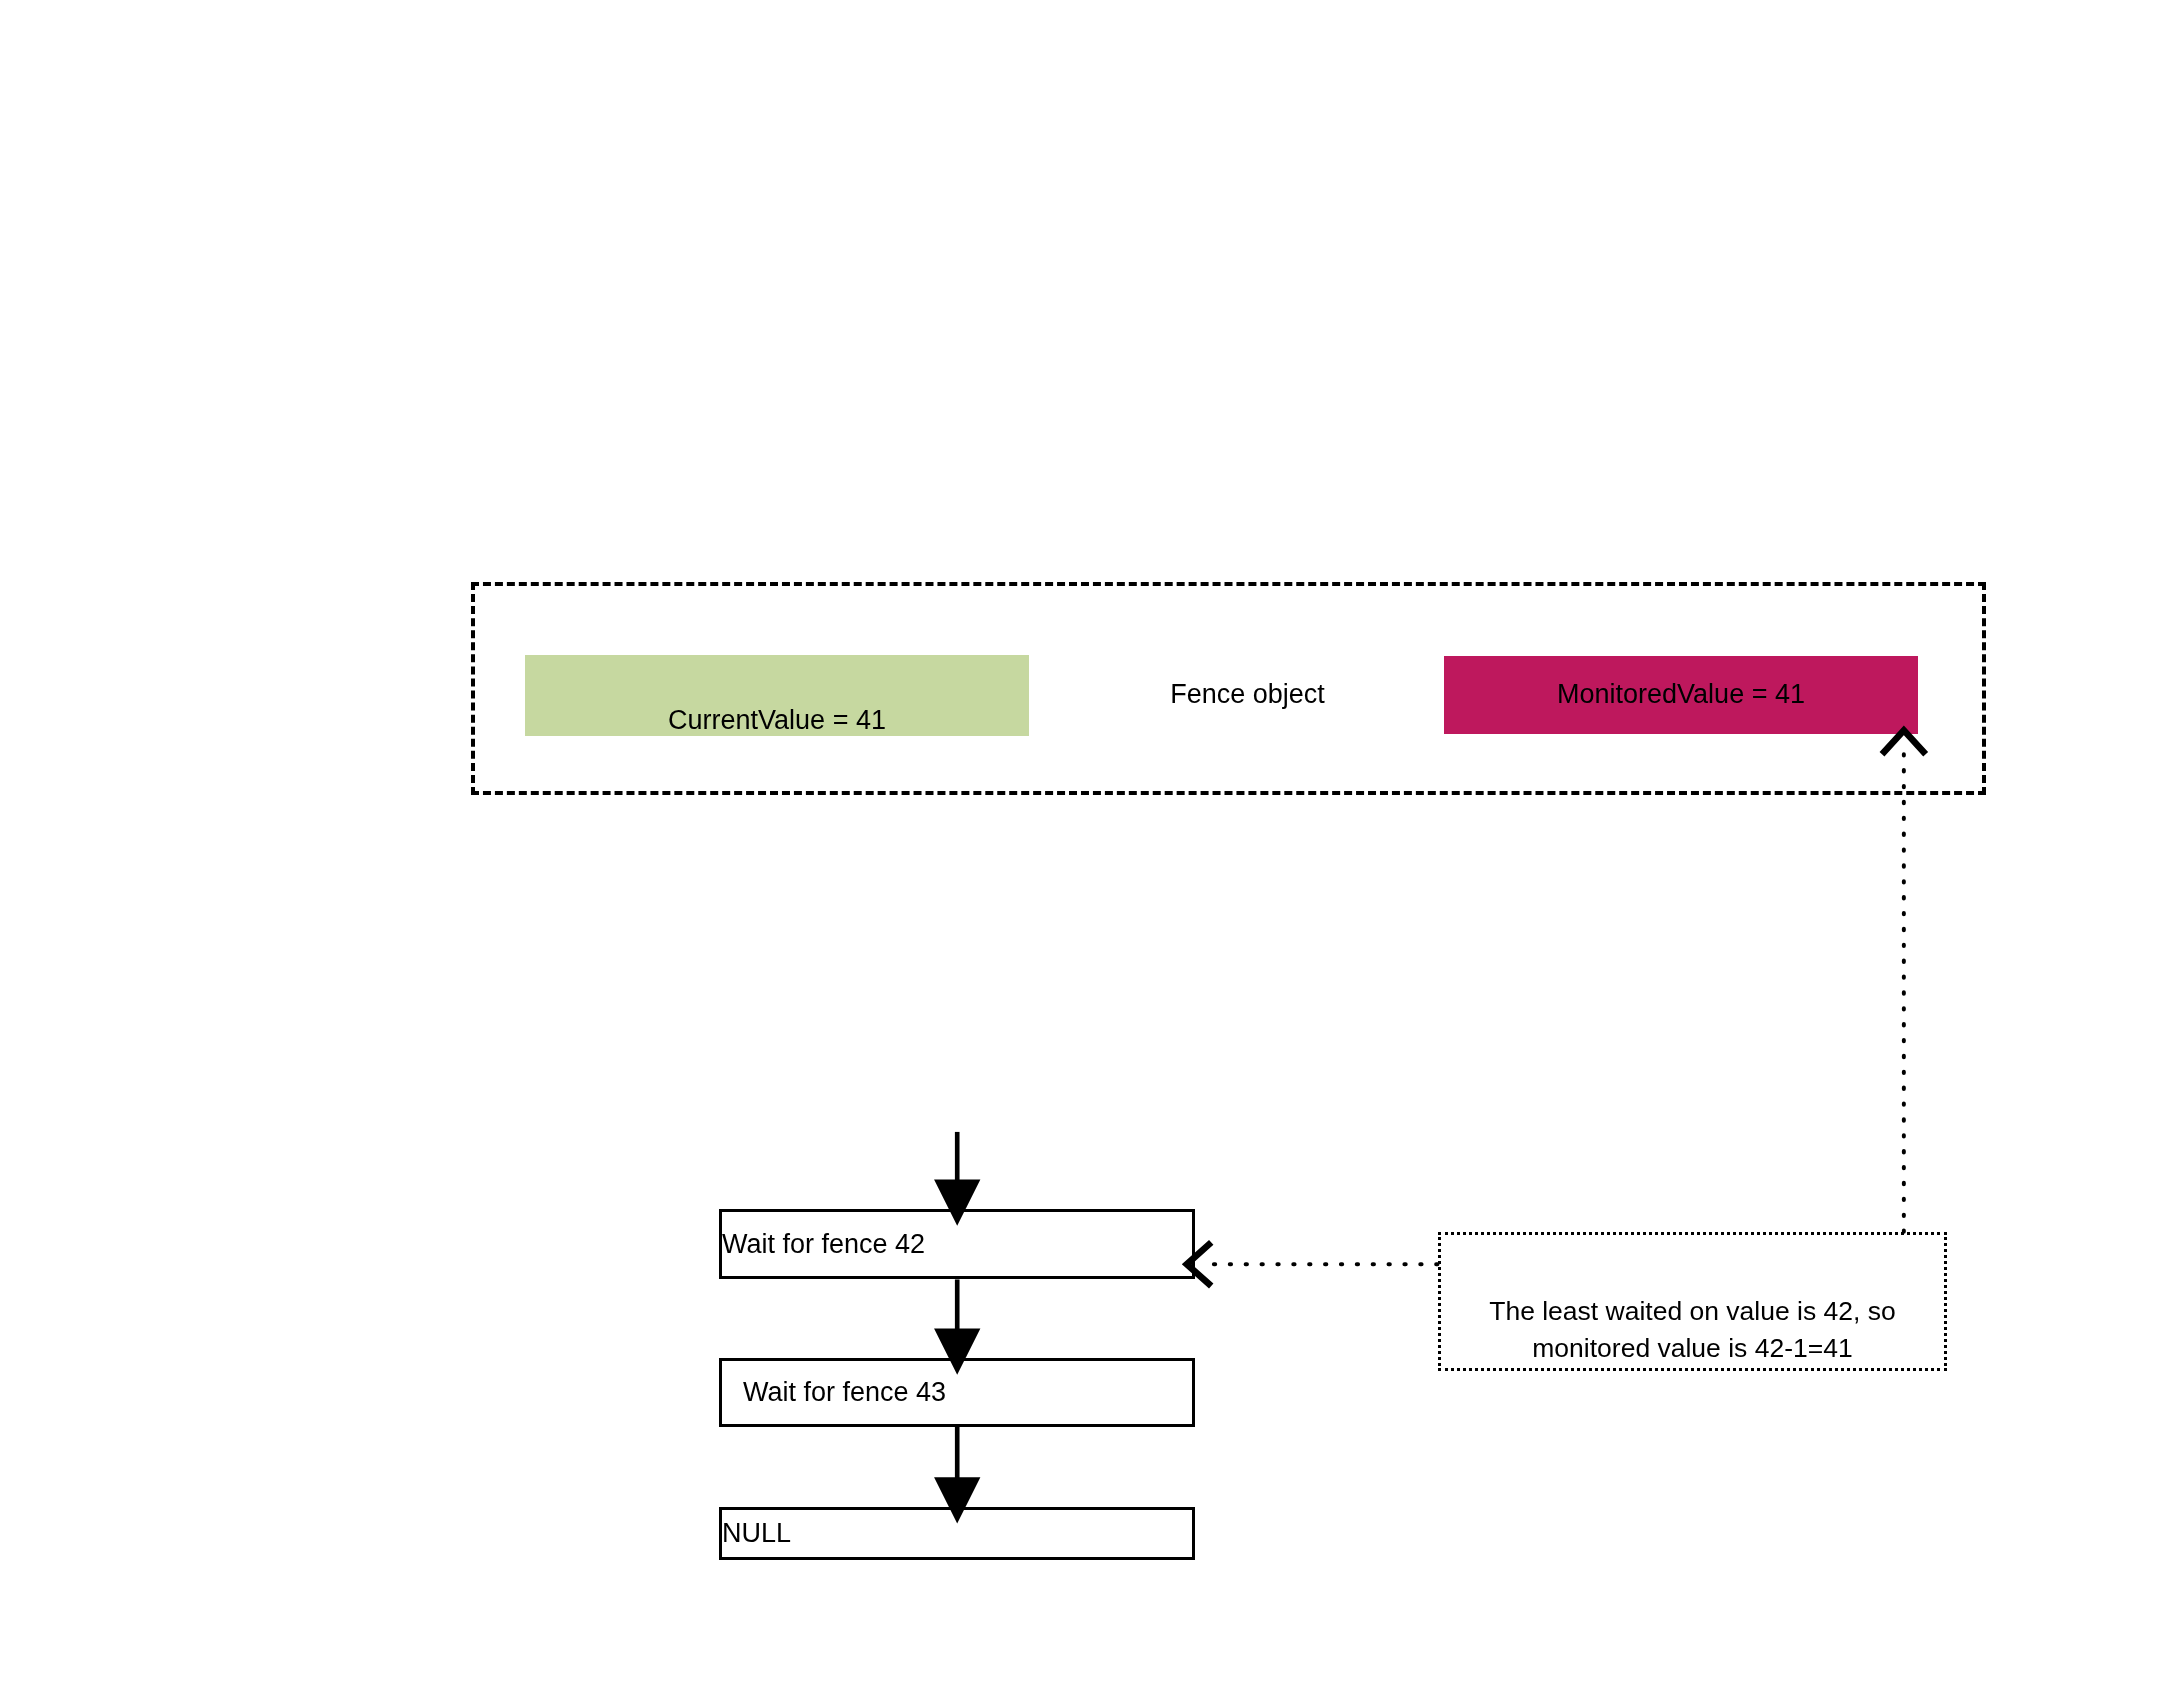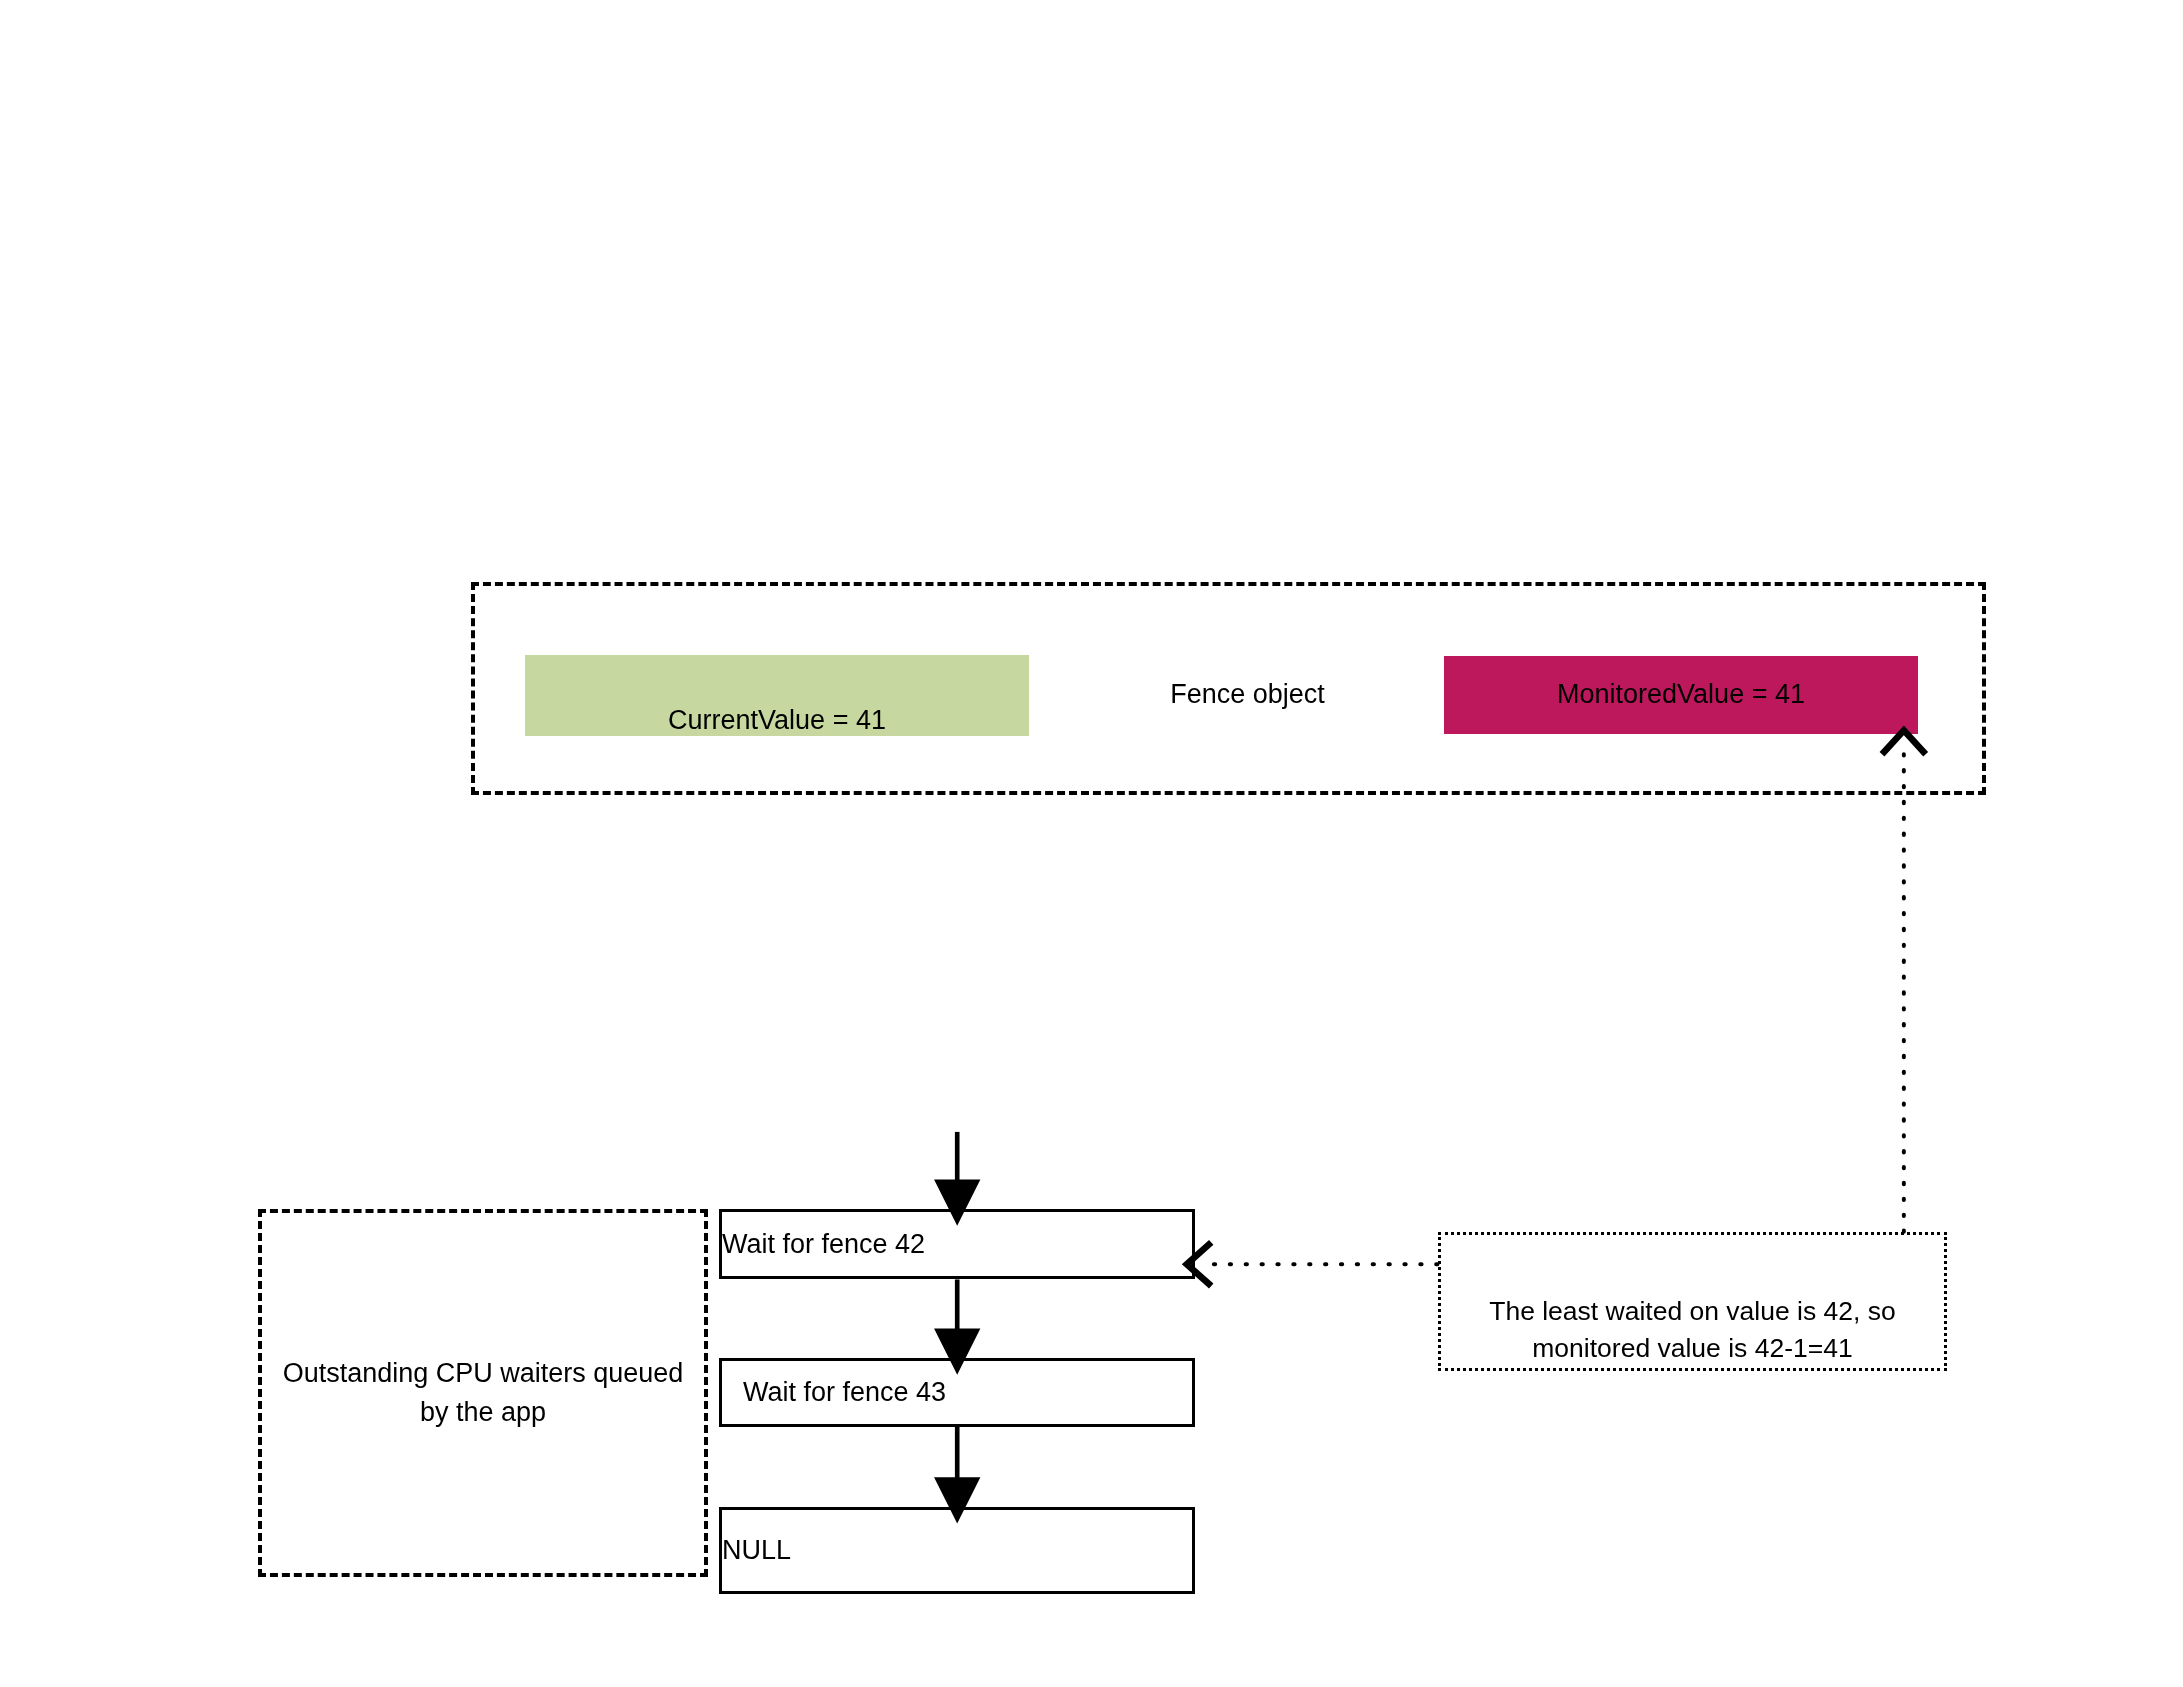--- a/index.html
+++ b/index.html
@@ -64,21 +64,21 @@
   .waiter-box {
     border: 3.3px solid #000000;
     background: #ffffff;
     display: flex; align-items: center; 
     font-size: 27px; color: #000000;
     left: 719px;
     width: 476px;
   }
   #waiter-box-0 { top: 1209px; height: 70px; }
   #waiter-box-1 { top: 1358px; height: 69px; padding-left: 21px; }
-  #waiter-box-2 { top: 1507px; height: 87px; }
+  #waiter-box-2 { top: 1507px; height: 53px; }
 
   
   #outstanding-region {
     left: 258px; top: 1209px;
     width: 450px; height: 368px;
     border: 4px dashed #000000;
     display: flex; align-items: center; justify-content: center;
     text-align: center;
     font-size: 27px; color: #000000;
     line-height: 1.45;
@@ -117,23 +117,20 @@
 
   <div class="abs" id="fence-object-label">
     <span>Fence object</span>
   </div>
 
   <div class="abs value-box" id="monitored-value-box" style="background:#be185d;">
     <span>MonitoredValue = 41</span>
   </div>
 
 
-  <div class="abs" id="outstanding-region">
-    <span>Outstanding CPU waiters queued by the app</span>
-  </div>
 
   <div class="abs waiter-box" id="waiter-box-0">
     <span>Wait for fence 42</span>
   </div>
   <div class="abs waiter-box" id="waiter-box-1">
     <span>Wait for fence 43</span>
   </div>
   <div class="abs waiter-box" id="waiter-box-2">
     <span>NULL</span>
   </div>

